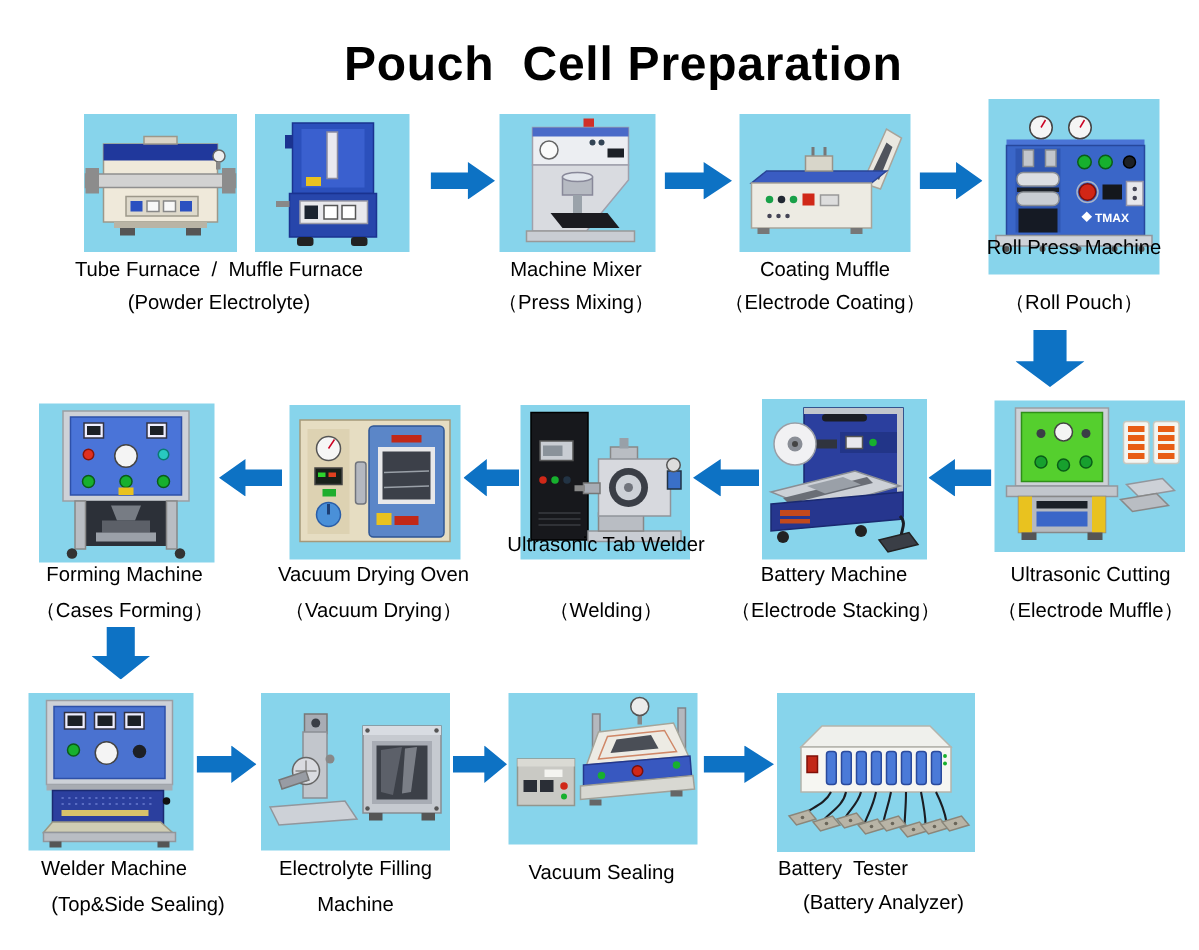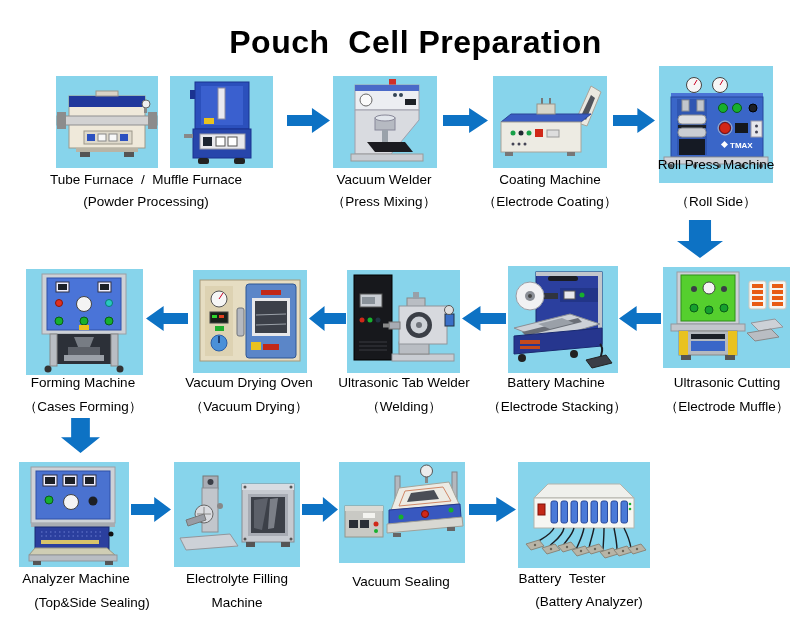--- a/index.html
+++ b/index.html
@@ -139,27 +139,27 @@
       <circle cx="102" cy="91" r="2" fill="#555"></circle>
     </svg>
   </div>
 
   <div class="arrow r" style="left:287px;top:108px;width:43px;height:25px"></div>
   <div class="arrow r" style="left:443px;top:108px;width:45px;height:25px"></div>
   <div class="arrow r" style="left:613px;top:108px;width:42px;height:25px"></div>
   <div class="arrow d" style="left:677px;top:220px;width:46px;height:38px"></div>
 
   <div class="lbl" style="left:146px;top:173px">Tube Furnace  /  Muffle Furnace</div>
-  <div class="lbl" style="left:146px;top:195px">(Powder Processing)</div>
-  <div class="lbl" style="left:384px;top:173px">Vacuum Welder</div>
+  <div class="lbl" style="left:146px;top:195px">(Powder Electrolyte)</div>
+  <div class="lbl" style="left:384px;top:173px">Machine Mixer</div>
   <div class="lbl" style="left:384px;top:195px">（Press Mixing）</div>
-  <div class="lbl" style="left:550px;top:173px">Coating Machine</div>
+  <div class="lbl" style="left:550px;top:173px">Coating Muffle</div>
   <div class="lbl" style="left:550px;top:195px">（Electrode Coating）</div>
   <div class="lbl" style="left:716px;top:158px">Roll Press Machine</div>
-  <div class="lbl" style="left:716px;top:195px">（Roll Side）</div>
+  <div class="lbl" style="left:716px;top:195px">（Roll Pouch）</div>
 
   <div class="tile" style="left:26px;top:269px;width:117px;height:106px">
     <svg viewBox="0 0 117 106">
       <rect x="16" y="5" width="84" height="60" fill="#cdd1d7" stroke="#9a9ea4"></rect>
       <rect x="21" y="9" width="74" height="52" fill="#4a74d8" stroke="#2e50a8"></rect>
       <rect x="30" y="13" width="13" height="10" fill="#eef" stroke="#334"></rect>
       <rect x="32" y="15" width="9" height="6" fill="#1c2026"></rect>
       <rect x="72" y="13" width="13" height="10" fill="#eef" stroke="#334"></rect>
       <rect x="74" y="15" width="9" height="6" fill="#1c2026"></rect>
       <circle cx="33" cy="34" r="3.5" fill="#e03020" stroke="#8a1408"></circle>
@@ -292,21 +292,21 @@
   <div class="arrow l" style="left:619px;top:306px;width:42px;height:25px"></div>
   <div class="arrow l" style="left:462px;top:306px;width:44px;height:25px"></div>
   <div class="arrow l" style="left:309px;top:306px;width:37px;height:25px"></div>
   <div class="arrow l" style="left:146px;top:306px;width:42px;height:25px"></div>
   <div class="arrow d" style="left:61px;top:418px;width:39px;height:35px"></div>
 
   <div class="lbl" style="left:83px;top:376px">Forming Machine</div>
   <div class="lbl" style="left:83px;top:400px">（Cases Forming）</div>
   <div class="lbl" style="left:249px;top:376px">Vacuum Drying Oven</div>
   <div class="lbl" style="left:249px;top:400px">（Vacuum Drying）</div>
-  <div class="lbl" style="left:404px;top:376px">Ultrasonic Tab Welder</div>
+  <div class="lbl" style="left:404px;top:356px">Ultrasonic Tab Welder</div>
   <div class="lbl" style="left:404px;top:400px">（Welding）</div>
   <div class="lbl" style="left:556px;top:376px">Battery Machine</div>
   <div class="lbl" style="left:557px;top:400px">（Electrode Stacking）</div>
   <div class="lbl" style="left:727px;top:376px">Ultrasonic Cutting</div>
   <div class="lbl" style="left:727px;top:400px">（Electrode Muffle）</div>
 
   <div class="tile" style="left:19px;top:462px;width:110px;height:105px">
     <svg viewBox="0 0 110 105">
       <rect x="12" y="5" width="84" height="56" fill="#cdd1d7" stroke="#9a9ea4"></rect>
       <rect x="17" y="9" width="74" height="48" fill="#4a72d0" stroke="#2e50a8"></rect>
@@ -422,21 +422,21 @@
         <use href="#clamp" x="82" y="90"></use>
       <use href="#clamp" x="96" y="88"></use>
         <use href="#clamp" x="110" y="86"></use>
     </svg>
   </div>
 
   <div class="arrow r" style="left:131px;top:497px;width:40px;height:25px"></div>
   <div class="arrow r" style="left:302px;top:497px;width:36px;height:25px"></div>
   <div class="arrow r" style="left:469px;top:497px;width:47px;height:25px"></div>
 
-  <div class="lbl" style="left:76px;top:572px">Analyzer Machine</div>
+  <div class="lbl" style="left:76px;top:572px">Welder Machine</div>
   <div class="lbl" style="left:92px;top:596px">(Top&amp;Side Sealing)</div>
   <div class="lbl" style="left:237px;top:572px">Electrolyte Filling</div>
   <div class="lbl" style="left:237px;top:596px">Machine</div>
   <div class="lbl" style="left:401px;top:575px">Vacuum Sealing</div>
   <div class="lbl" style="left:562px;top:572px">Battery  Tester</div>
   <div class="lbl" style="left:589px;top:595px">(Battery Analyzer)</div>
 
 </div>
 
 </body></html>

